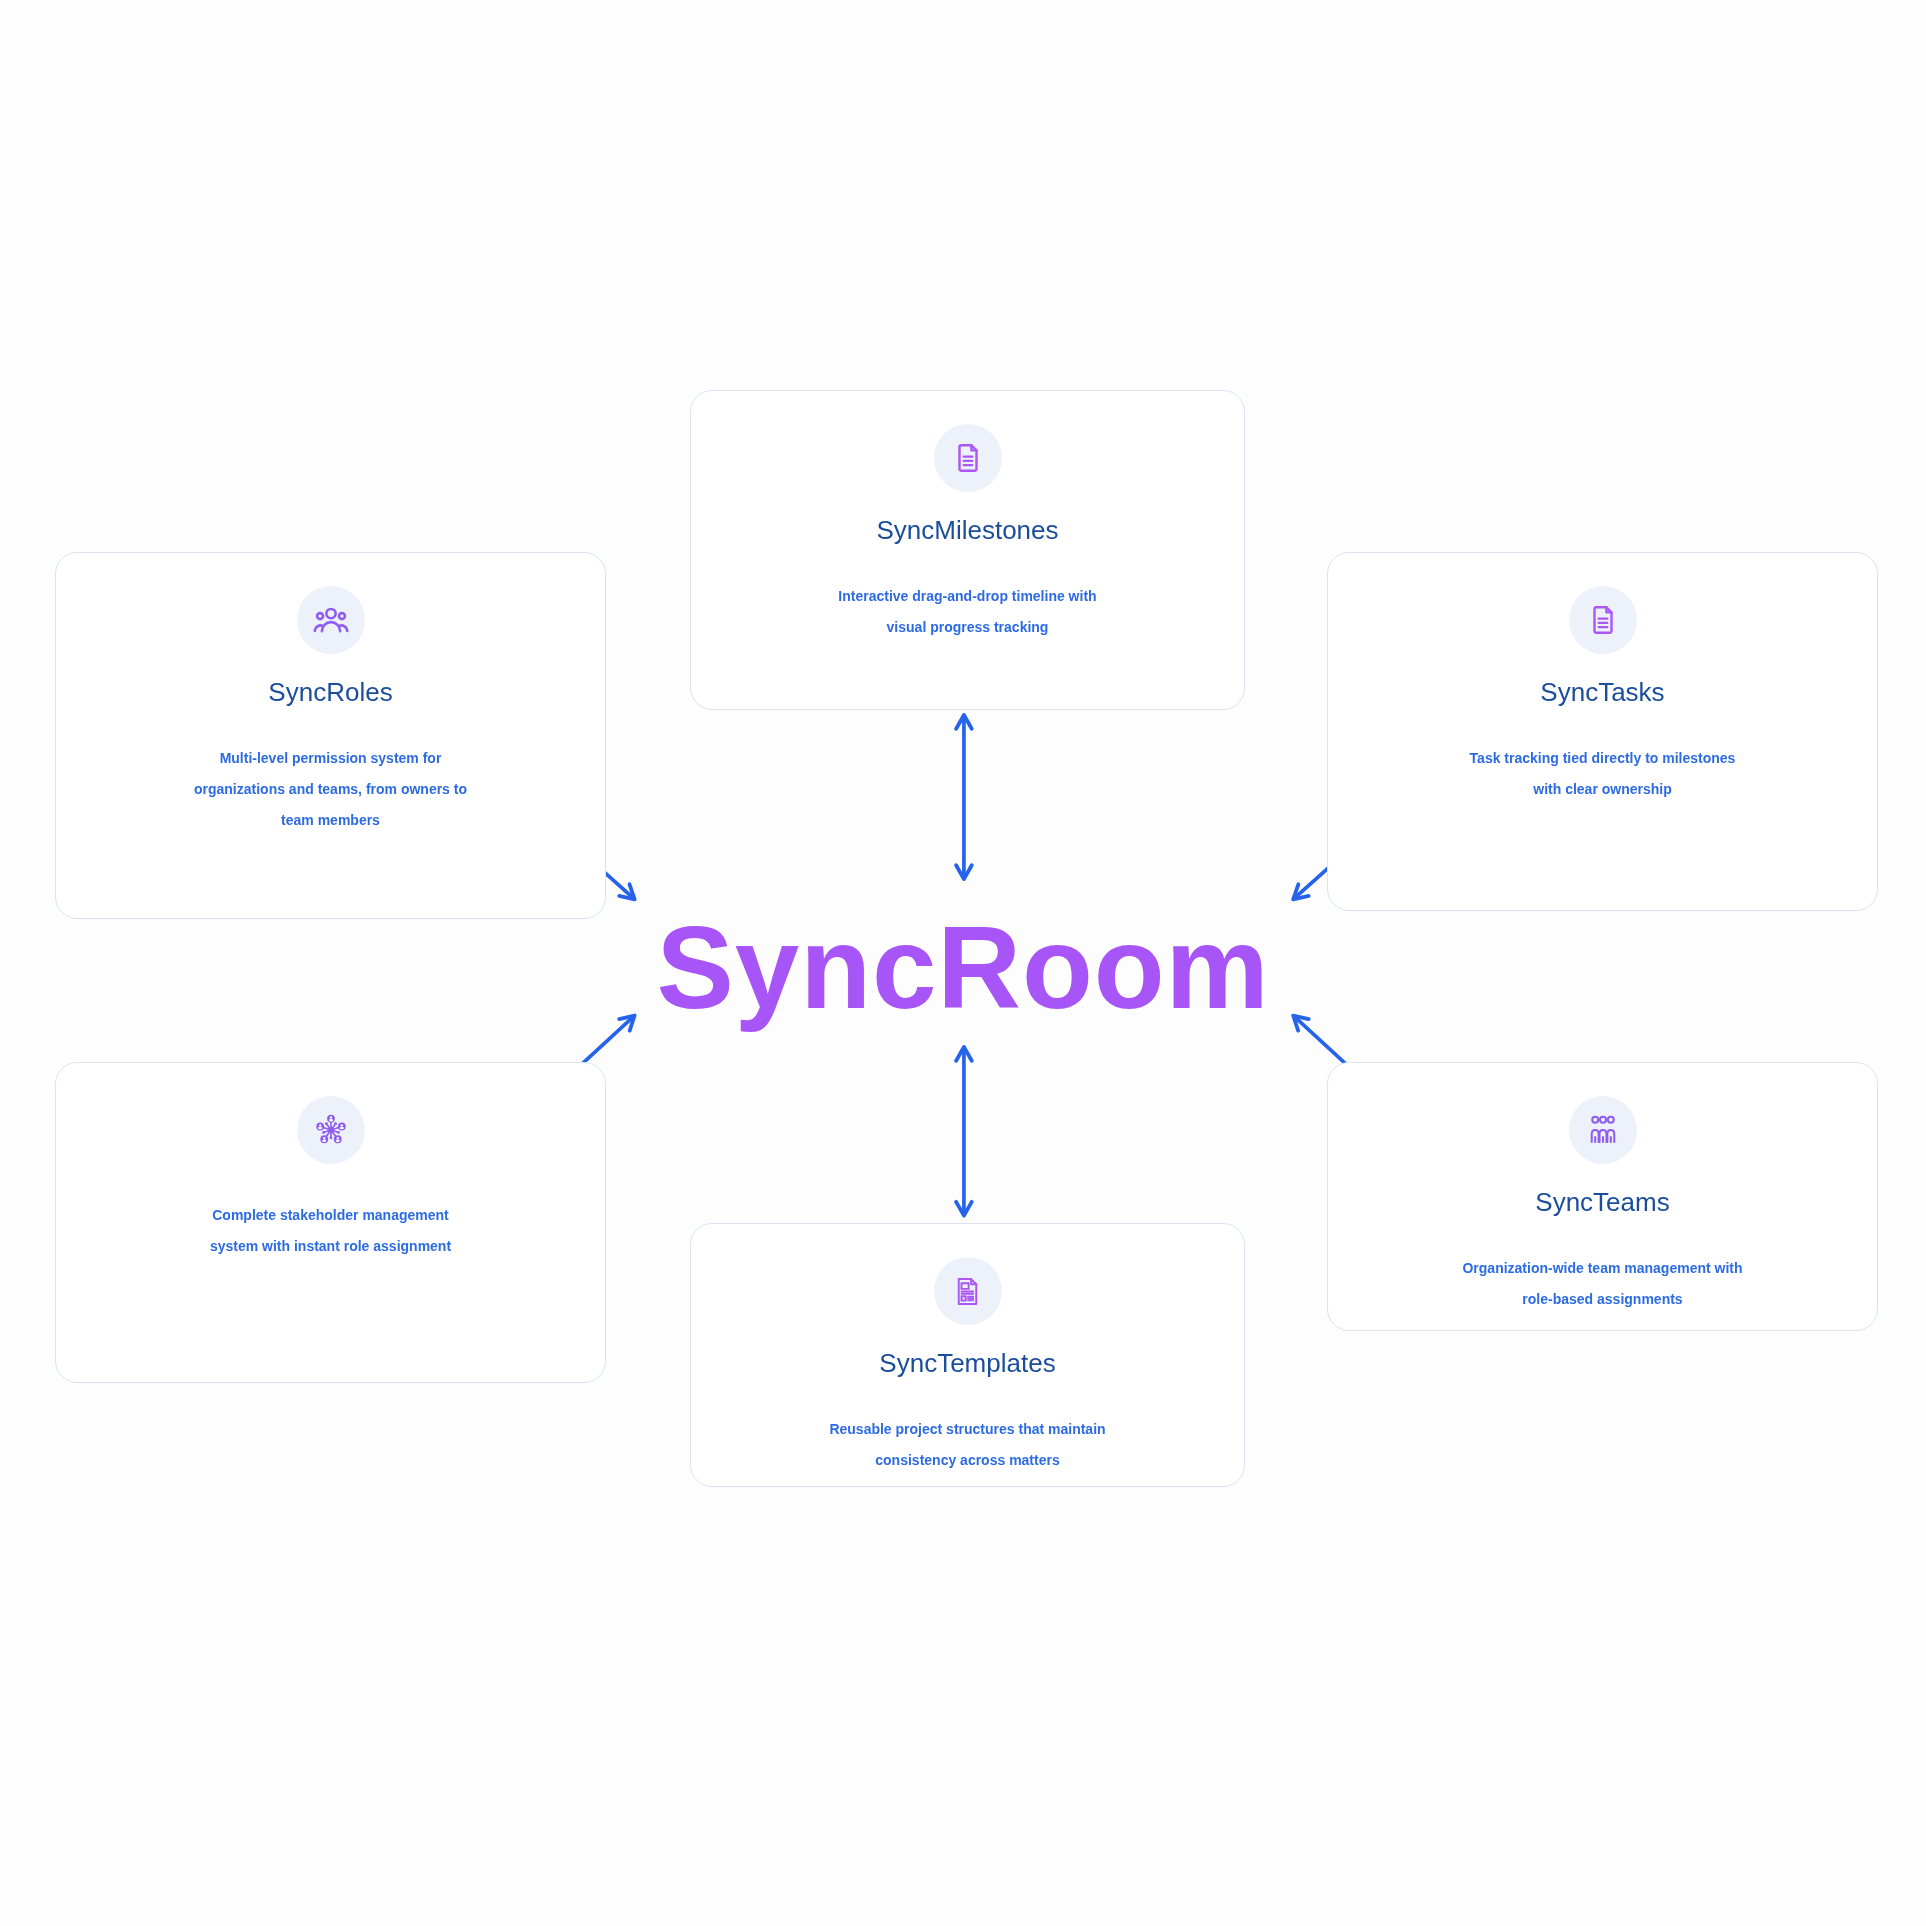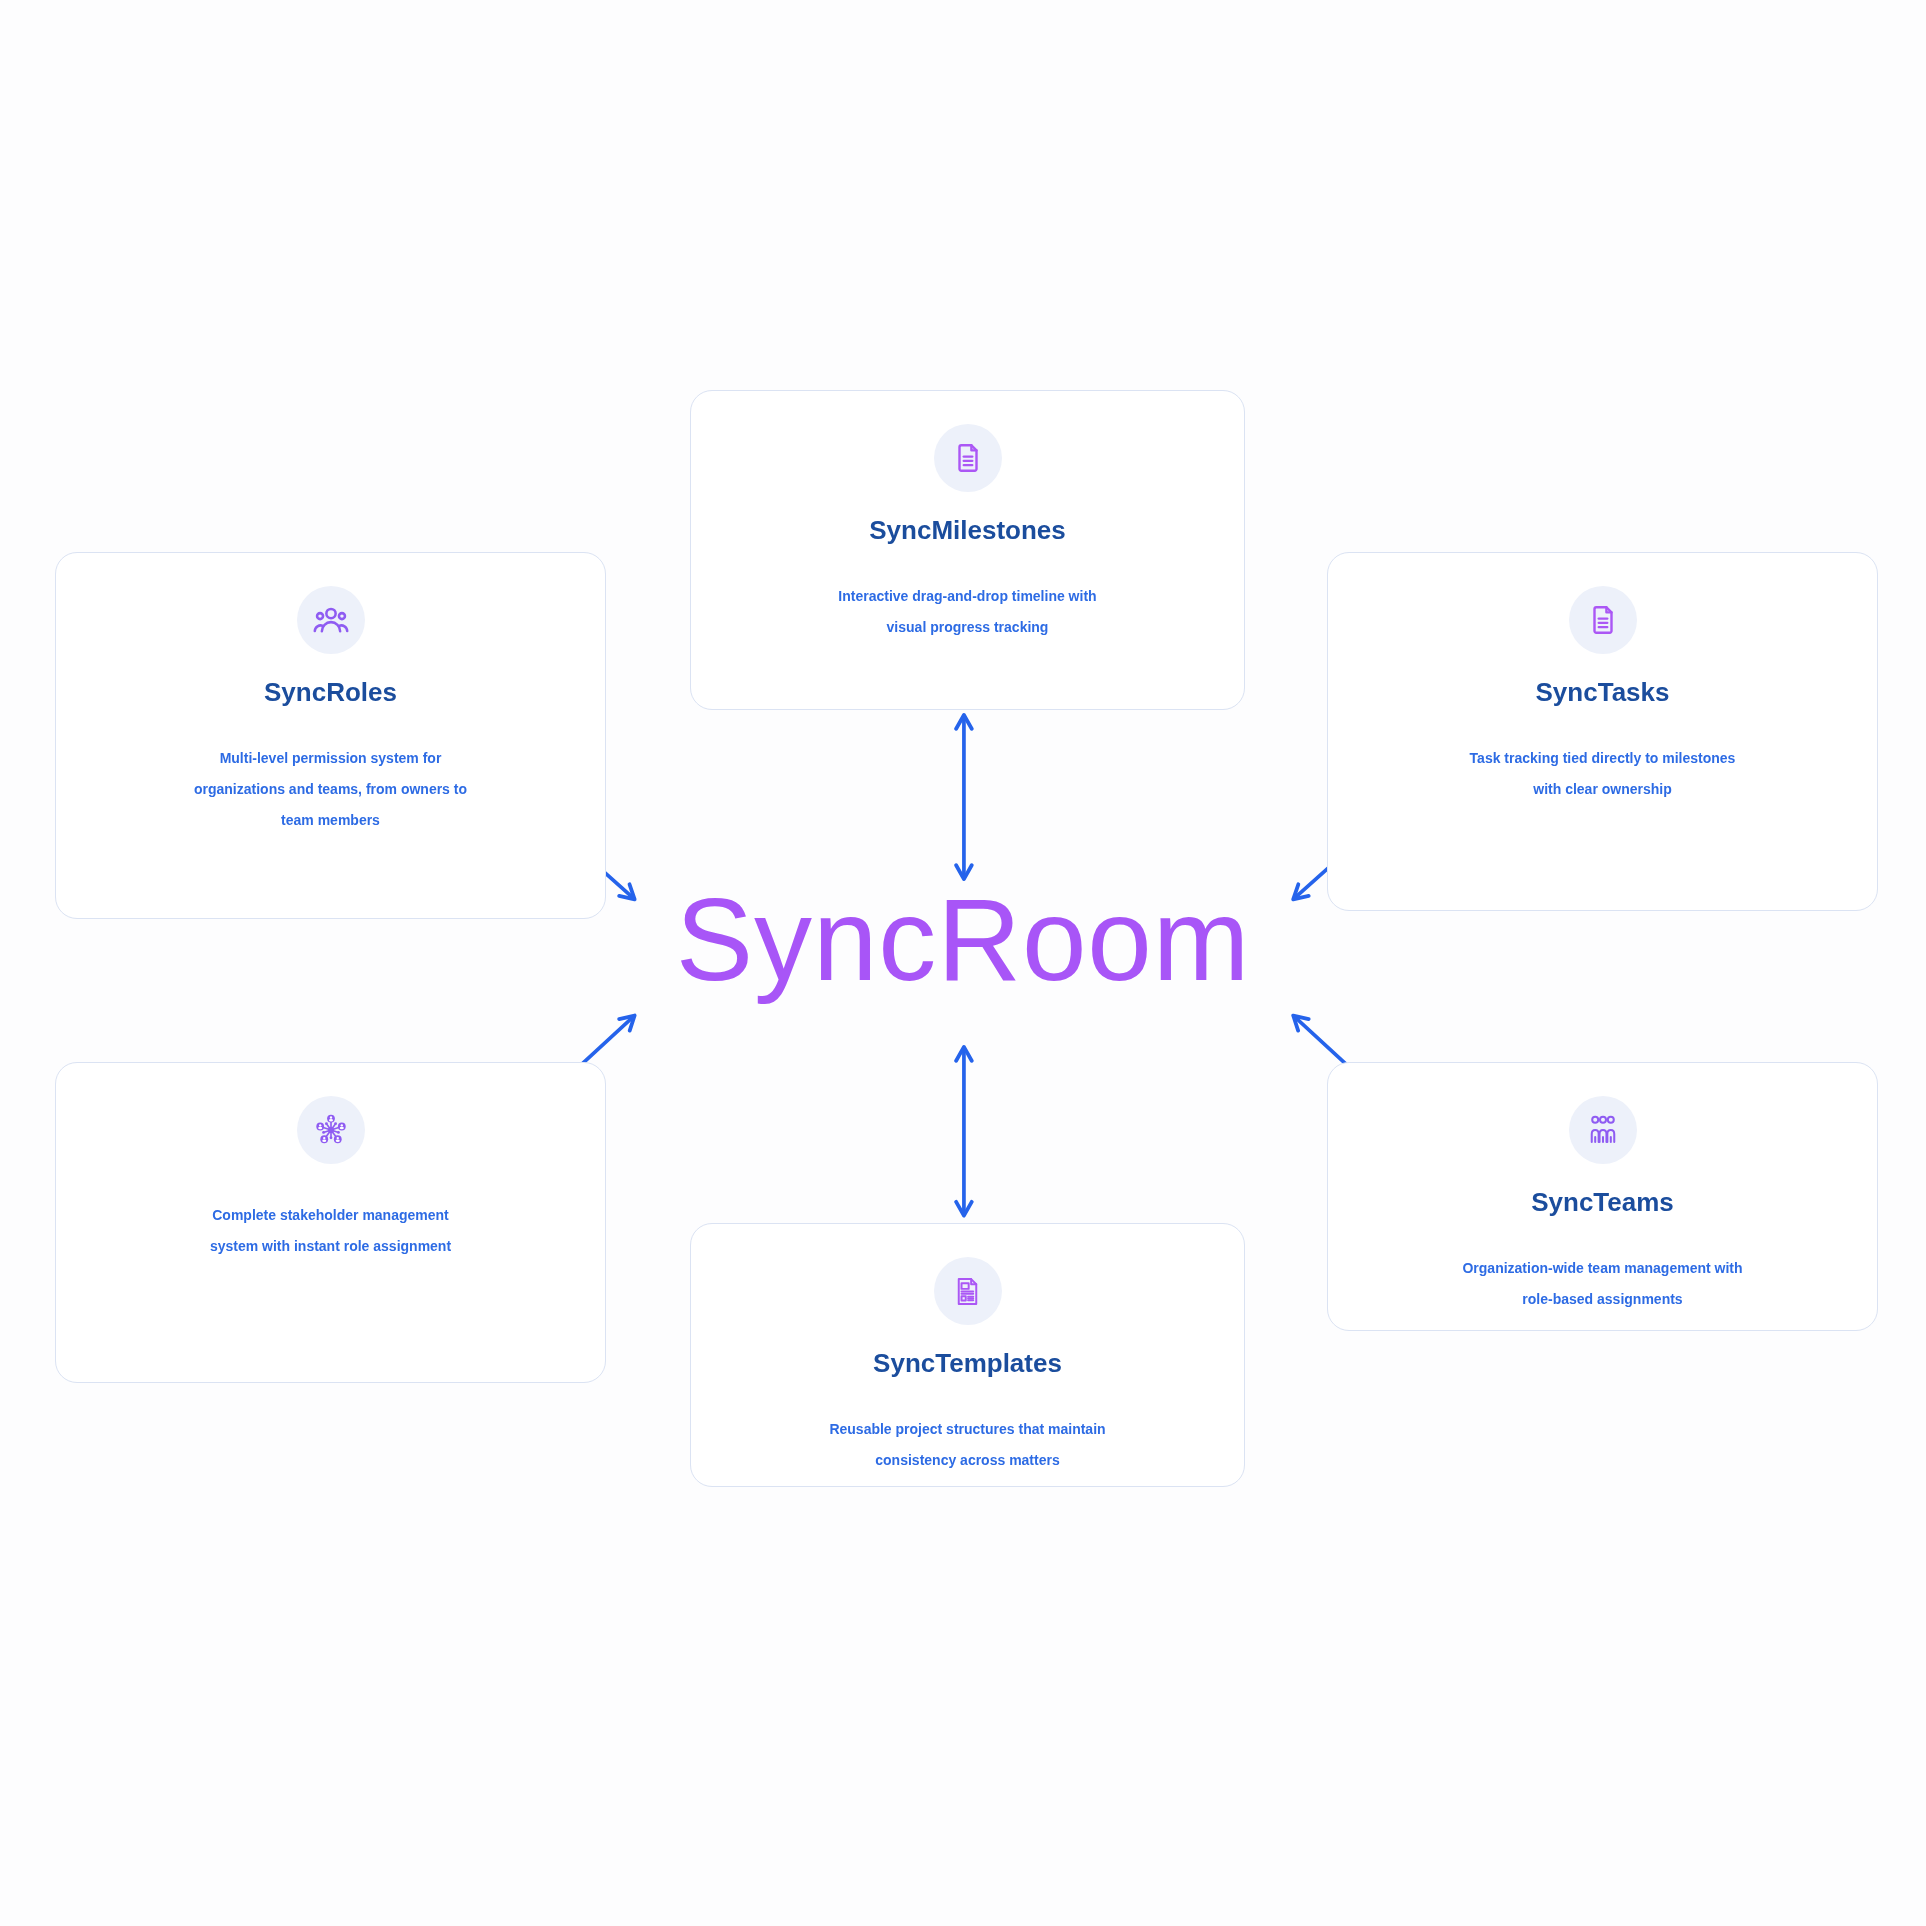--- a/index.html
+++ b/index.html
@@ -44,43 +44,43 @@
     border-radius: 50%;
     background: #edf1fa;
     display: flex;
     align-items: center;
     justify-content: center;
   }
   .card-title {
     margin: 24px 0 0 0;
     font-size: 26px;
     line-height: 29px;
-    font-weight: 700;
+    font-weight: 400;
     color: #1b4d9d;
     letter-spacing: 0;
   }
   .card-desc {
     margin: 36px auto 0 auto;
     max-width: 491px;
     font-size: 14px;
     line-height: 31px;
     font-weight: 700;
     color: #2d6be4;
   }
   .dline { display: block; }
   .hub-title {
     position: absolute;
     left: 0;
     right: 0;
-    top: 882px;
+    top: 910px;
     margin: 0;
     text-align: center;
     font-size: 116px;
     line-height: 116px;
-    font-weight: 400;
+    font-weight: 700;
     letter-spacing: 0.9px;
     color: #a855f7;
   }
 </style>
 </head>
 <body>
 
 <div class="stage">
 
   <svg class="connectors" viewBox="0 0 4160 4160" xmlns="http://www.w3.org/2000/svg">

